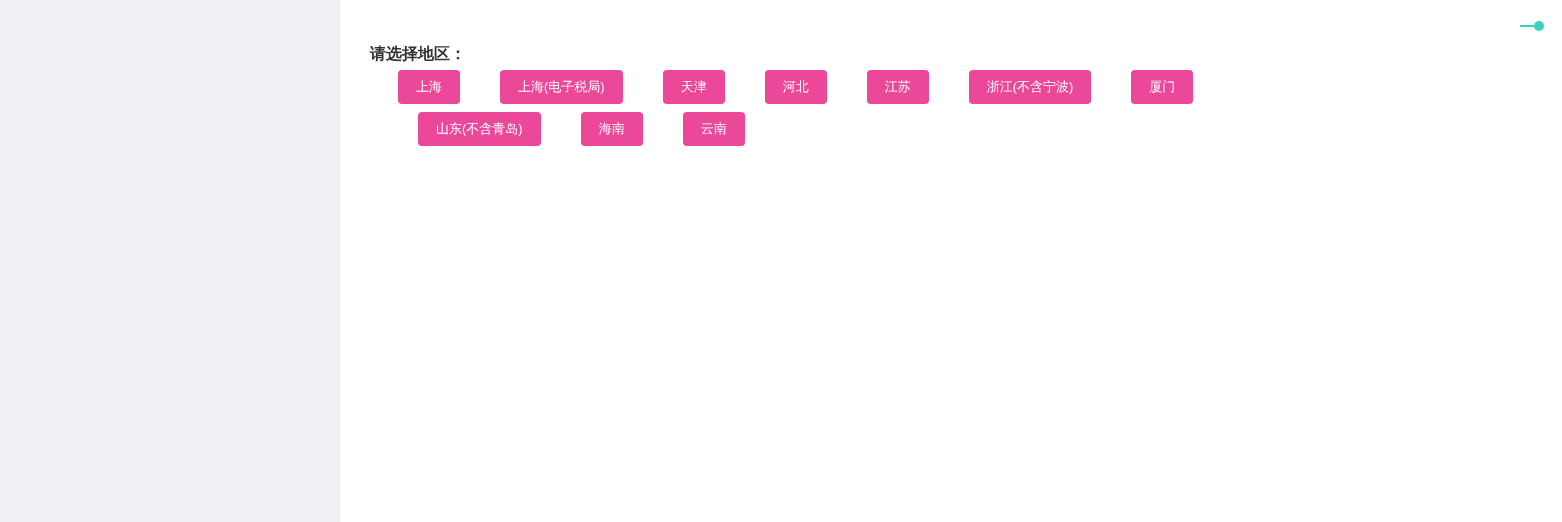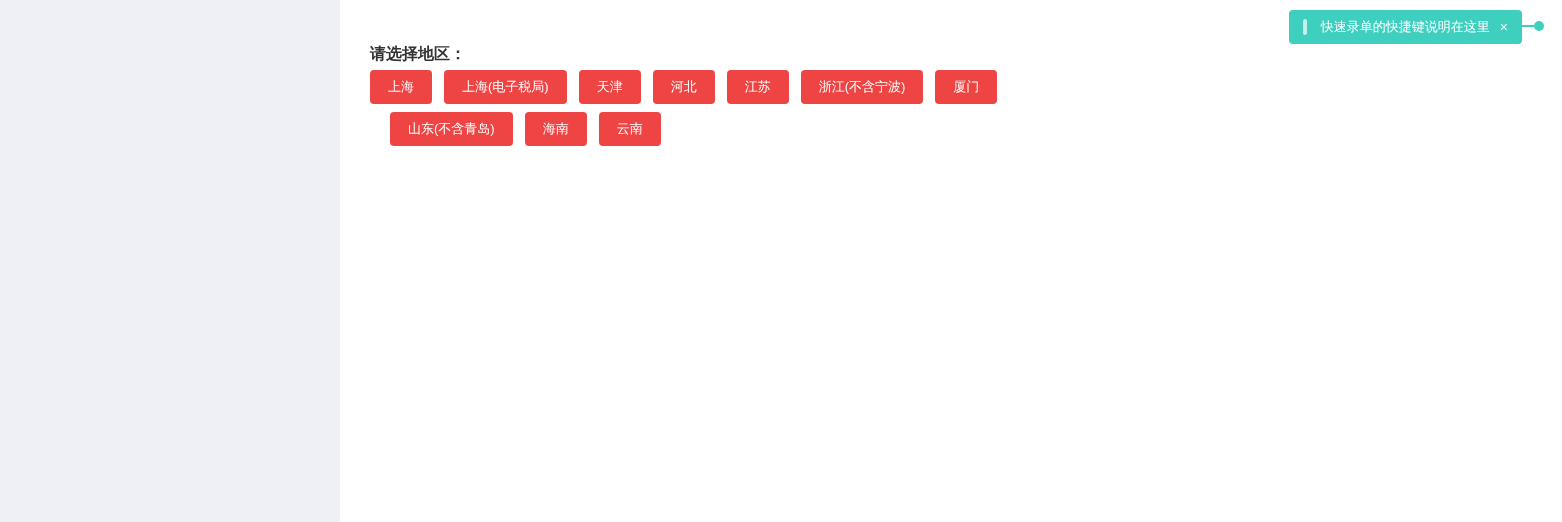--- a/index.html
+++ b/index.html
@@ -56,29 +56,30 @@
     .region-buttons-row2 {
       position: absolute;
       top: 112px;
       left: 30px;
       display: flex;
       gap: 12px;
       padding-left: 20px;
     }
 
     .region-btn {
-      background: #ef4444;
+      background: #ec4899;
       color: #fff;
       border: none;
       border-radius: 4px;
       padding: 8px 18px;
       font-size: 13px;
       cursor: pointer;
       white-space: nowrap;
       font-family: 'Microsoft YaHei', '微软雅黑', Arial, sans-serif;
+      margin-left: 28px;
     }
 
     
     .tooltip-bar {
       position: absolute;
       top: 10px;
       right: 40px;
       background: #3ecfbf;
       color: #fff;
       border-radius: 4px;
@@ -149,22 +150,17 @@
       <button class="region-btn">浙江(不含宁波)</button>
       <button class="region-btn">厦门</button>
     </div>
 
   <div class="region-buttons-row2" id="row2-container">
       <button class="region-btn">山东(不含青岛)</button>
       <button class="region-btn">海南</button>
       <button class="region-btn">云南</button>
     </div>
 
-  <div class="tooltip-bar">
-    <span class="bar-accent"></span>
-    <span>快速录单的快捷键说明在这里</span>
-    <button class="close-btn">×</button>
-  </div>
 
   <div class="tooltip-line"></div>
   <div class="tooltip-dot"></div>
 
 </div>
 
 </body></html>

